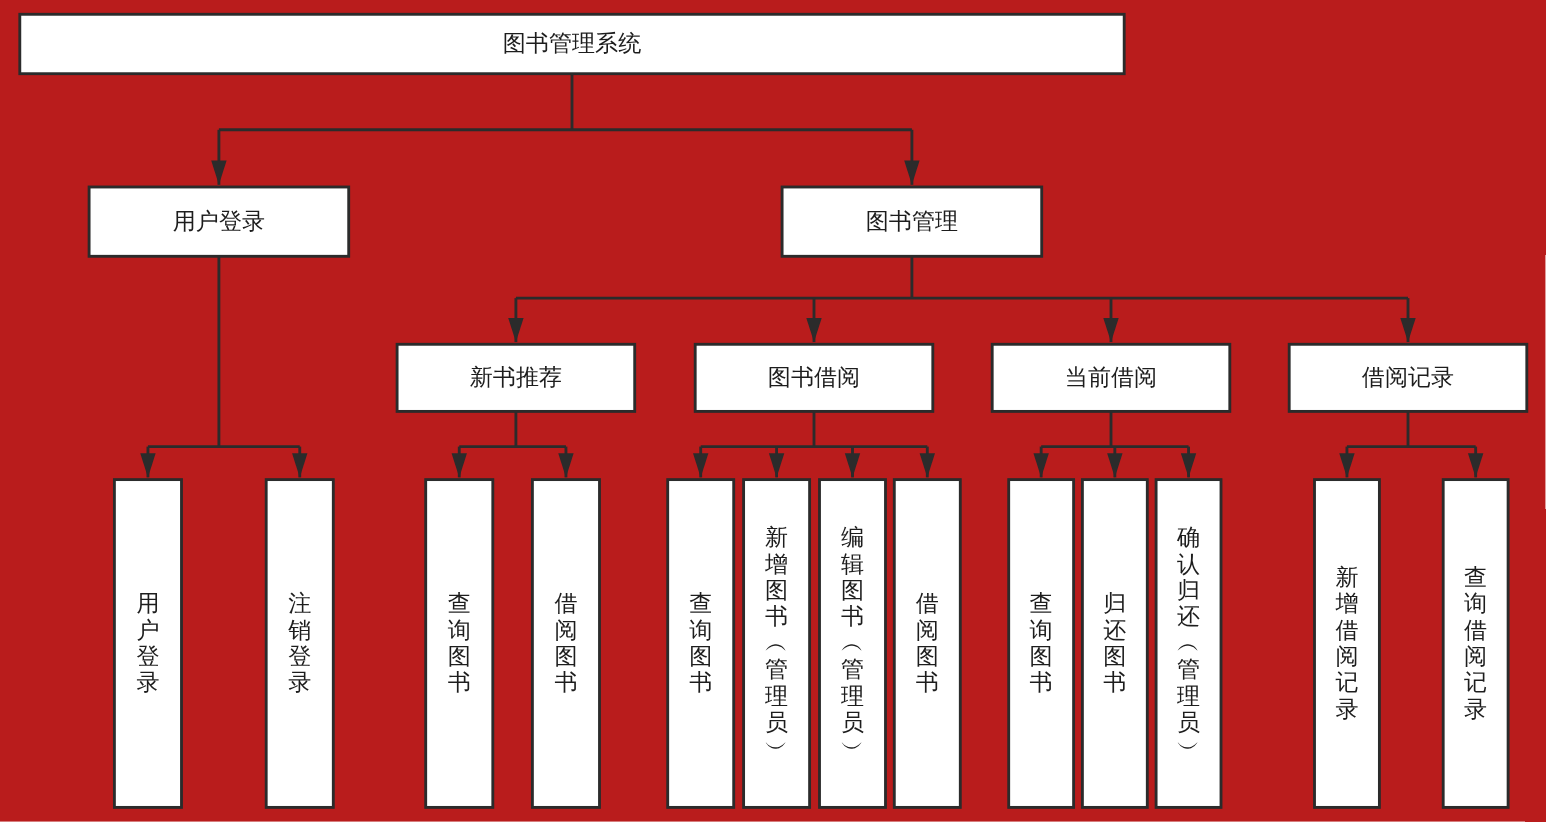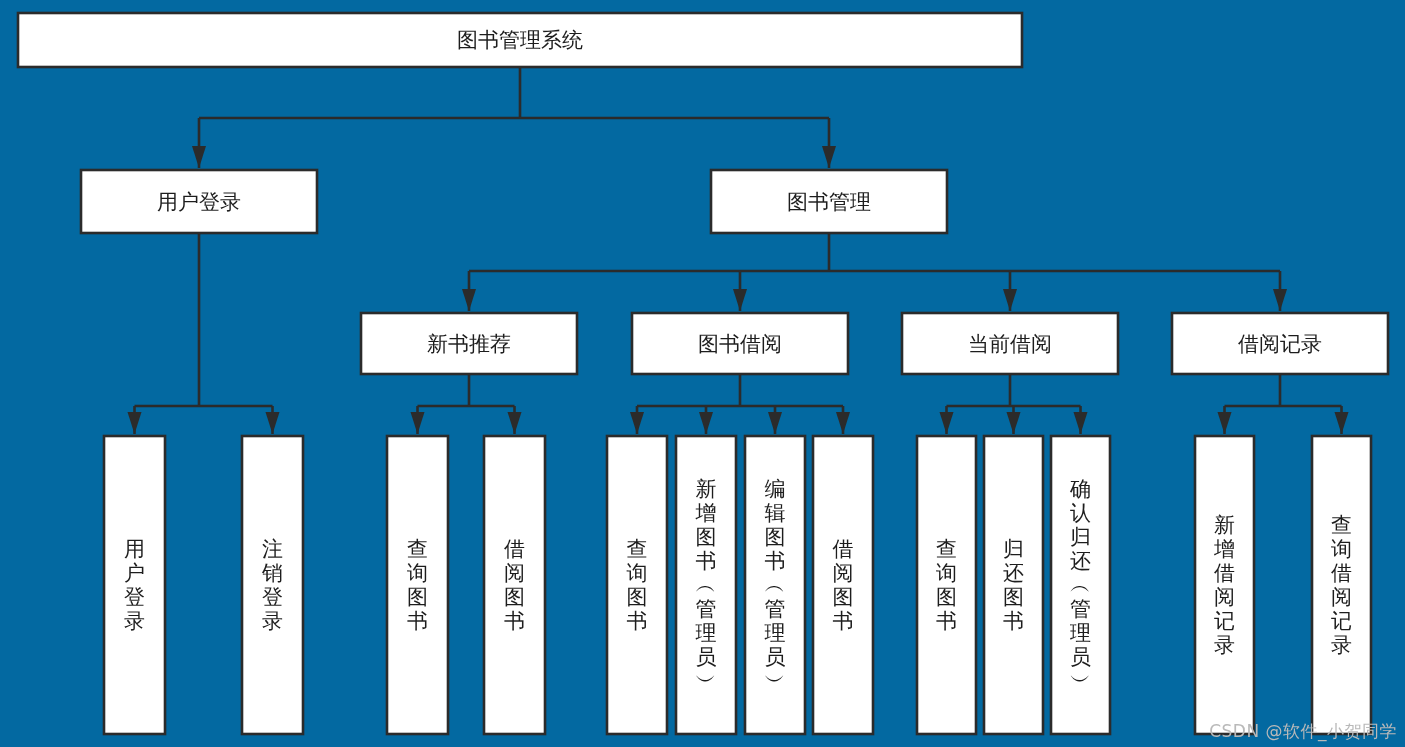--- a/index.html
+++ b/index.html
@@ -8,21 +8,21 @@
     padding: 0;
     background: #ffffff;
   }
   body {
     font-family: "DejaVu Sans", "Liberation Sans", sans-serif;
   }
   #diagram-root {
     position: relative;
     width: 1405px;
     height: 747px;
-    background: #0369a1;
+    background: #b91c1c;
     overflow: hidden;
   }
   svg.diagram-canvas {
     position: absolute;
     left: 0;
     top: 0;
     width: 1405px;
     height: 747px;
     display: block;
   }
@@ -200,15 +200,14 @@
       <g>
         <rect x="1195" y="436" width="59" height="298" class="node-rect"></rect>
         <text x="1224.5" y="531.72" class="node-label-v"><tspan x="1224.5" dy="0">新</tspan><tspan x="1224.5" dy="24">增</tspan><tspan x="1224.5" dy="24">借</tspan><tspan x="1224.5" dy="24">阅</tspan><tspan x="1224.5" dy="24">记</tspan><tspan x="1224.5" dy="24">录</tspan></text>
       </g>
       <g>
         <rect x="1312" y="436" width="59" height="298" class="node-rect"></rect>
         <text x="1341.5" y="531.72" class="node-label-v"><tspan x="1341.5" dy="0">查</tspan><tspan x="1341.5" dy="24">询</tspan><tspan x="1341.5" dy="24">借</tspan><tspan x="1341.5" dy="24">阅</tspan><tspan x="1341.5" dy="24">记</tspan><tspan x="1341.5" dy="24">录</tspan></text>
       </g>
     </svg>
 
-  <div class="watermark">CSDN @软件_小贺同学</div>
 
 </div>
 
 </body></html>

